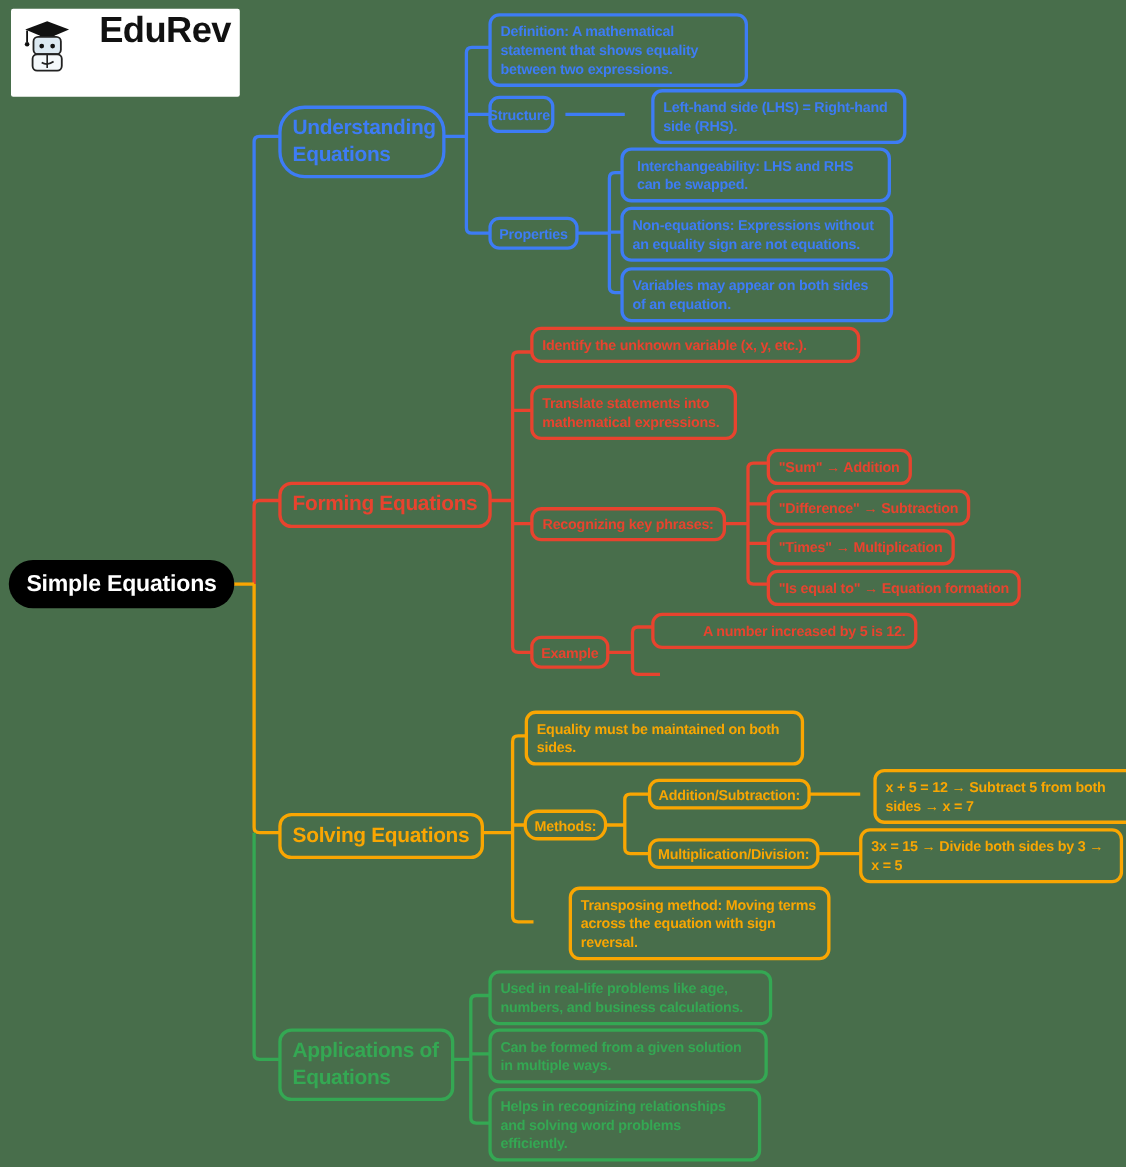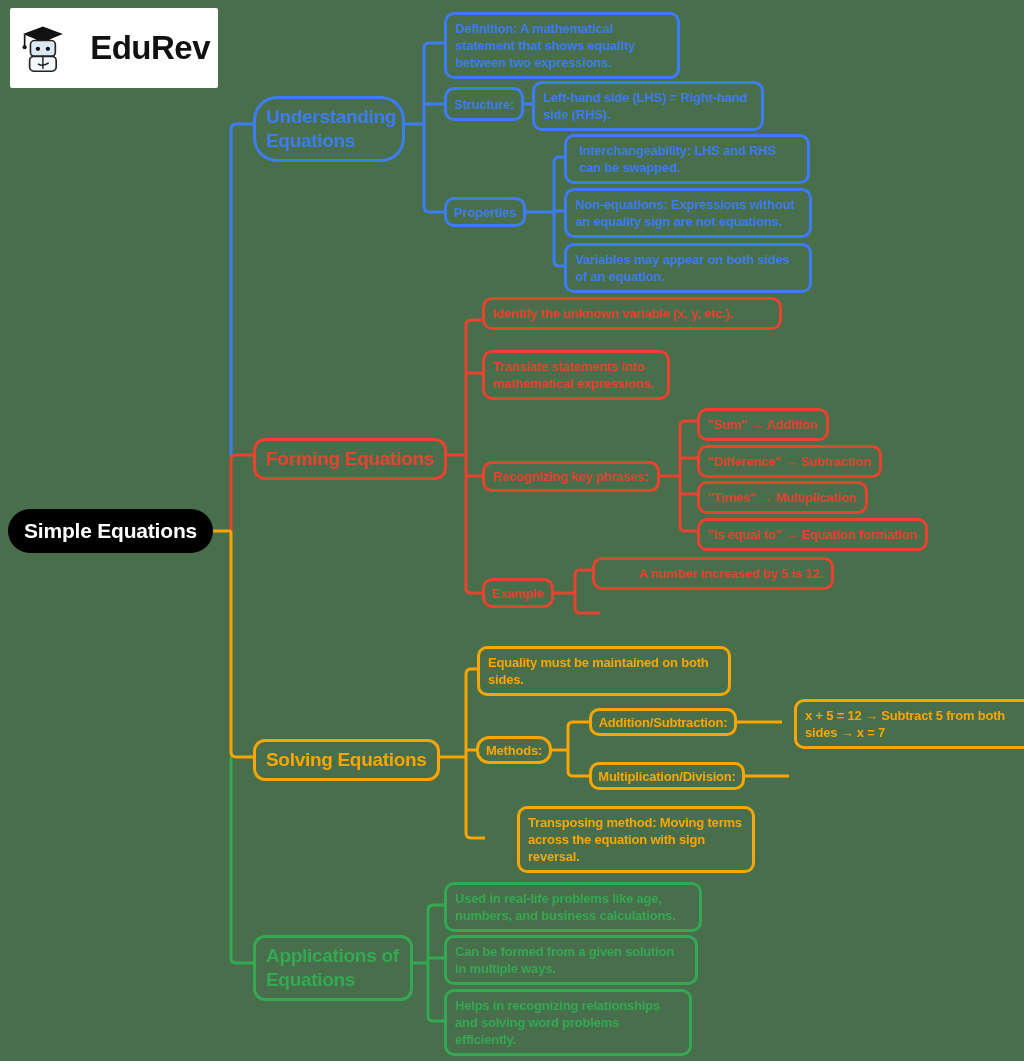--- a/index.html
+++ b/index.html
@@ -23,21 +23,21 @@
   .lvl1 { font-size:19px; line-height:24px; padding:6px 10px; border-radius:12px; letter-spacing:-0.3px; }
   .lbl  { display:flex; align-items:center; justify-content:center; text-align:center; padding:2px 4px; }
   .fit  { width:max-content; white-space:nowrap; }
   .root-node {
     background:#000000; color:#FFFFFF; border:none; border-radius:14px;
     font-size:21px; line-height:26px; padding:9px 16px; letter-spacing:-0.2px;
   }
   .logo-card {
     position:absolute; left:10px; top:8px; width:208px; height:80px;
     background:#FFFFFF; border-radius:2px;
-    display:flex; align-items:center; gap:24px; padding:0 8px; box-sizing:border-box;
+    display:flex; align-items:flex-start; gap:24px; padding:0 8px; box-sizing:border-box;
   }
   .logo-text { color:#111111; font-size:33px; font-weight:bold; letter-spacing:-0.5px; }
 </style>
 </head>
 <body>
 
 <div class="canvas">
 
   <svg class="wires" viewBox="0 0 1024 1061" fill="none">
 
@@ -94,41 +94,42 @@
   </div>
 
   <div class="node root-node fit" style="left:8px; top:509px;border-radius:22px;">Simple Equations</div>
 
   <div class="node c-blue lvl1" style="left:253px; top:96px; width:152px;border-radius:24px;">Understanding Equations</div>
   <div class="node c-red lvl1 fit" style="left:253px; top:438px;">Forming Equations</div>
   <div class="node c-yellow lvl1 fit" style="left:253px; top:739px;">Solving Equations</div>
   <div class="node c-green lvl1" style="left:253px; top:935px; width:160px;">Applications of Equations</div>
 
   <div class="node c-blue" style="left:444px; top:12px; width:236px;">Definition: A mathematical statement that shows equality between two expressions.</div>
-  <div class="node c-blue lbl" style="left:444px; top:87px; width:80px; height:34px;">Structure:</div>
-  <div class="node c-blue" style="left:532px; top:81px; width:232px;">Left-hand side (LHS) = Right-hand side (RHS).</div>
+  <div class="node c-blue lbl" style="left:444px; top:87px; width:60px; height:34px;">Structure:</div>
+  <div class="node c-blue" style="left:592px; top:81px; width:232px;">Left-hand side (LHS) = Right-hand side (RHS).</div>
   <div class="node c-blue lbl" style="left:444px; top:197px; width:82px; height:30px;">Properties</div>
   <div class="node c-blue" style="left:564px; top:134px; width:246px;padding-left:12px;">Interchangeability: LHS and RHS can be swapped.</div>
   <div class="node c-blue" style="left:564px; top:188px; width:248px;">Non-equations: Expressions without an equality sign are not equations.</div>
   <div class="node c-blue" style="left:564px; top:243px; width:248px;">Variables may appear on both sides of an equation.</div>
 
   <div class="node c-red" style="left:482px; top:297px; width:300px;">Identify the unknown variable (x, y, etc.).</div>
   <div class="node c-red" style="left:482px; top:350px; width:188px;">Translate statements into mathematical expressions.</div>
   <div class="node c-red lbl" style="left:482px; top:461px; width:178px; height:31px;">Recognizing key phrases:</div>
   <div class="node c-red fit" style="left:697px; top:408px;">"Sum" → Addition</div>
   <div class="node c-red fit" style="left:697px; top:445px;">"Difference" → Subtraction</div>
   <div class="node c-red fit" style="left:697px; top:481px;">"Times" → Multiplication</div>
   <div class="node c-red fit" style="left:697px; top:518px;">"Is equal to" → Equation formation</div>
   <div class="node c-red lbl" style="left:482px; top:578px; width:72px; height:30px;">Example</div>
   <div class="node c-red fit" style="left:592px; top:557px;padding-left:44px;">A number increased by 5 is 12.</div>
 
   <div class="node c-yellow" style="left:477px; top:646px; width:254px;">Equality must be maintained on both sides.</div>
   <div class="node c-yellow lbl" style="left:476px; top:736px; width:76px; height:28px;border-radius:13px;">Methods:</div>
   <div class="node c-yellow lbl" style="left:589px; top:708px; width:148px; height:28px;">Addition/Subtraction:</div>
   <div class="node c-yellow" style="left:794px; top:699px; width:246px;">x + 5 = 12 → Subtract 5 from both sides → x = 7</div>
   <div class="node c-yellow lbl" style="left:589px; top:762px; width:156px; height:28px;">Multiplication/Division:</div>
+  <div class="node c-yellow" style="left:781px; top:753px; width:240px;">3x = 15 → Divide both sides by 3 → x = 5</div>
   <div class="node c-yellow" style="left:477px; top:806px; width:238px;margin-left:40px;">Transposing method: Moving terms across the equation with sign reversal.</div>
 
   <div class="node c-green" style="left:444px; top:935px; width:254px;">Can be formed from a given solution in multiple ways.</div>
   <div class="node c-green" style="left:444px; top:882px; width:258px;">Used in real-life problems like age, numbers, and business calculations.</div>
   <div class="node c-green" style="left:444px; top:989px; width:248px;">Helps in recognizing relationships and solving word problems efficiently.</div>
 
 </div>
 
 </body></html>

